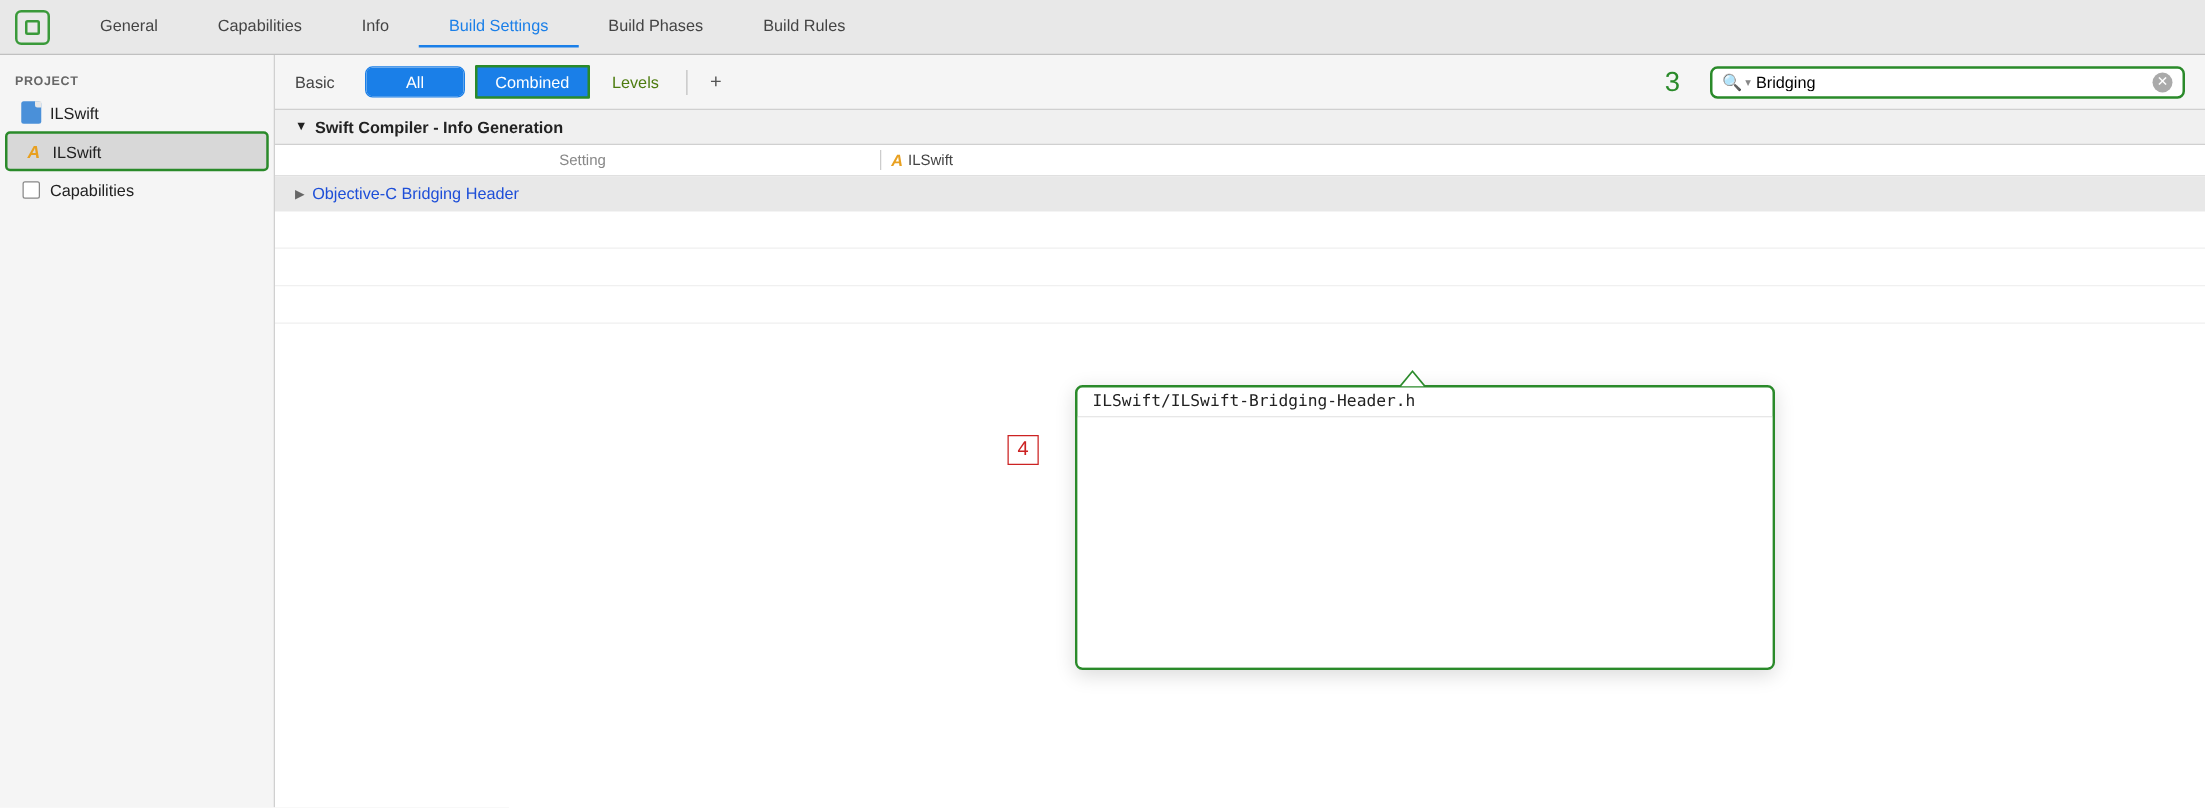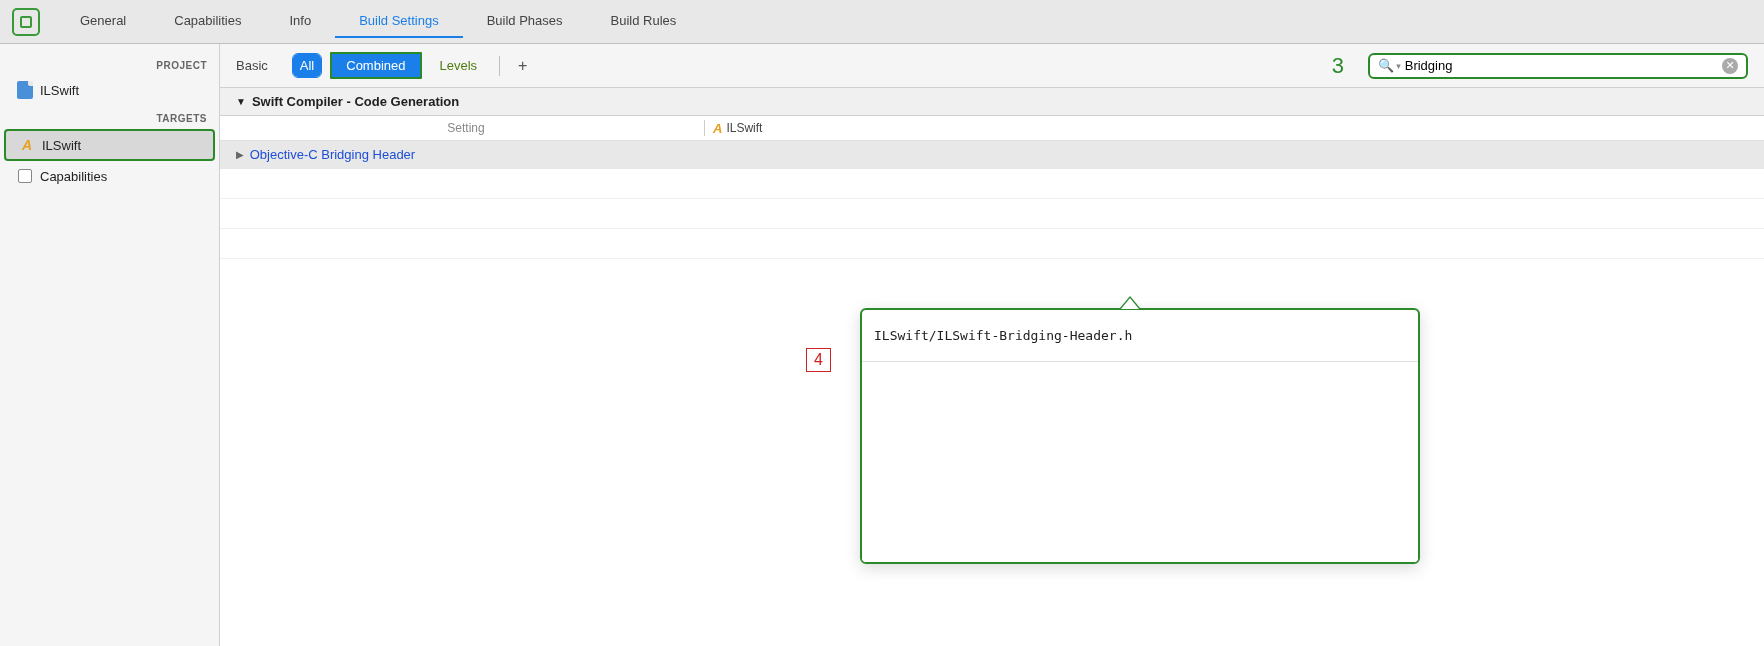--- a/index.html
+++ b/index.html
@@ -73,21 +73,20 @@
       padding-top: 8px;
       flex-shrink: 0;
     }
     .sidebar-section-label {
       font-size: 10px;
       font-weight: 700;
       color: #666;
       text-transform: uppercase;
       padding: 8px 12px 4px 12px;
       letter-spacing: 0.5px;
-      text-align: right;
     }
     .sidebar-item {
       display: flex;
       align-items: center;
       padding: 5px 12px;
       cursor: pointer;
       border-radius: 4px;
       margin: 1px 4px;
       gap: 6px;
     }
@@ -168,21 +167,21 @@
       color: #444;
       margin-right: 16px;
     }
     .btn-group {
       display: flex;
       border: 1px solid #1a7fe8;
       border-radius: 6px;
       overflow: hidden;
     }
     .btn-toggle {
-      padding: 4px 7px;
+      padding: 4px 32px;
       background: white;
       border: none;
       cursor: pointer;
       font-size: 13px;
       color: #1a7fe8;
     }
     .btn-toggle.active {
       background: #1a7fe8;
       color: white;
     }
@@ -362,21 +361,21 @@
       border: 2px solid #2a8a2a;
       border-radius: 6px;
       background: white;
       width: 560px;
       overflow: hidden;
       box-shadow: 0 4px 16px rgba(0,0,0,0.15);
     }
     .popup-input-row {
       display: flex;
       align-items: center;
-      padding: 18px 12px;
+      padding: 4px 12px;
       border-bottom: 1px solid #e0e0e0;
     }
     .popup-input {
       flex: 1;
       border: none;
       outline: none;
       font-size: 13px;
       font-family: "SF Mono", "Menlo", monospace;
       color: #222;
       background: transparent;
@@ -428,21 +427,20 @@
 
   <div class="sidebar">
     <div class="sidebar-section-label">PROJECT</div>
     <div class="sidebar-item">
       <div class="sidebar-item-icon">
         <div class="proj-icon"></div>
       </div>
       <span class="sidebar-item-label">ILSwift</span>
     </div>
 
-    <div class="sidebar-section-label">TARGETS</div>
     <div class="sidebar-item selected" style="position:relative;">
       <div class="sidebar-item-icon">
         <span class="target-icon">A</span>
       </div>
       <span class="sidebar-item-label">ILSwift</span>
 
       <span style="position:absolute; right:-28px; top:50%; transform:translateY(-50%); font-size:20px; color:#2a8a2a; font-weight:500;">1</span>
     </div>
     <div class="sidebar-item">
       <div class="sidebar-item-icon">
@@ -474,21 +472,21 @@
         <div class="search-clear">✕</div>
       </div>
 
       <span style="position:absolute; left:108px; bottom:-22px; font-size:20px; color:#2a8a2a; font-weight:500;">2</span>
     </div>
 
     <div class="table-area">
 
       <div class="section-header">
         <span class="chevron">▼</span>
-        <span>Swift Compiler - Code Generation</span>
+        <span>Swift Compiler - Info Generation</span>
       </div>
 
       <div class="col-headers">
         <div class="col-setting">Setting</div>
         <div class="col-divider"></div>
         <div class="col-target">
           <span class="target-icon" style="font-size:13px;">A</span>
           <span>ILSwift</span>
         </div>
       </div>

